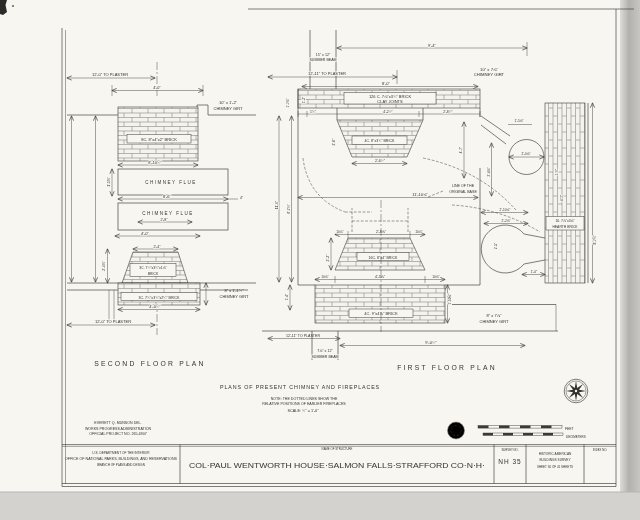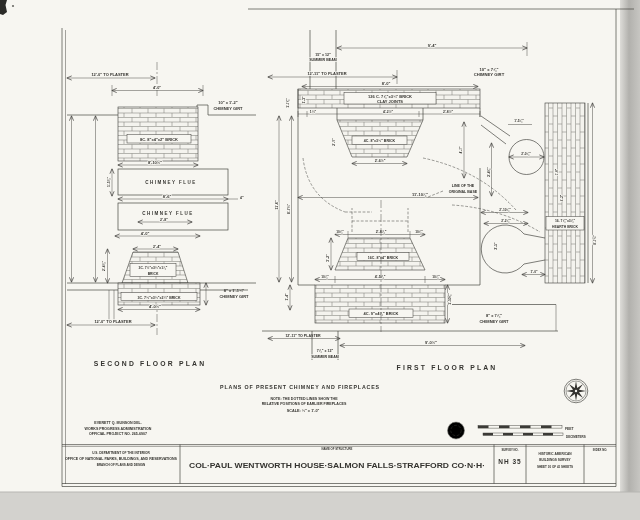--- a/index.html
+++ b/index.html
@@ -1,16 +1,16 @@
 <!DOCTYPE html>
 <html><head>
 <meta charset="utf-8">
 <style>
   html,body{margin:0;padding:0;background:#eceae6;}
-  .stage{position:relative;width:640px;height:520px;background:#f7f6f1;overflow:hidden;font-weight:bold;}
+  .stage{position:relative;width:640px;height:520px;background:#f7f6f1;overflow:hidden;}
   svg{position:absolute;inset:0;display:block;}
   .s{stroke:#3b3a36;stroke-width:.65;fill:none;}
   .sthin{stroke:#3b3a36;stroke-width:.45;fill:none;}
   .sbrick{stroke:#3b3a36;stroke-width:.6;}
   .dash{stroke:#3b3a36;stroke-width:.5;fill:none;stroke-dasharray:2.8 1.6;}
   .cline{stroke:#3b3a36;stroke-width:.45;fill:none;stroke-dasharray:8 2 2 2;}
   .wbox{fill:#f7f6f1;stroke:#3b3a36;stroke-width:.5;}
   .tx{font-family:"Liberation Sans","DejaVu Sans",sans-serif;fill:#34332f;stroke:none;}
   .f28{font-size:2.8px;}.f3{font-size:3px;}.f32{font-size:3.2px;}.f34{font-size:3.4px;}
   .f36{font-size:3.6px;}.f38{font-size:3.8px;}.f4{font-size:4px;}.f42{font-size:4.2px;}

